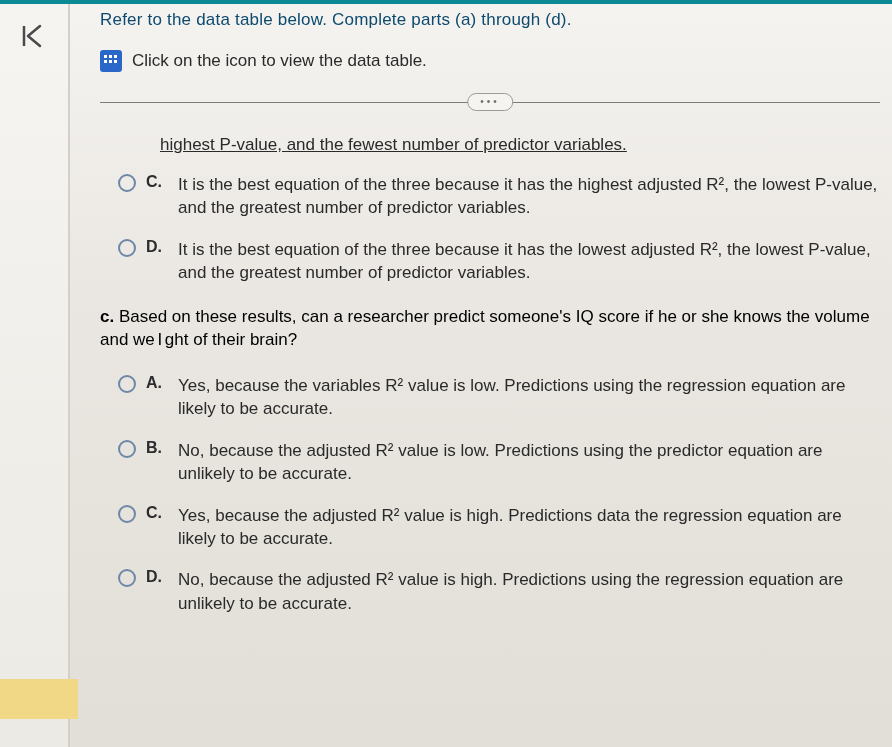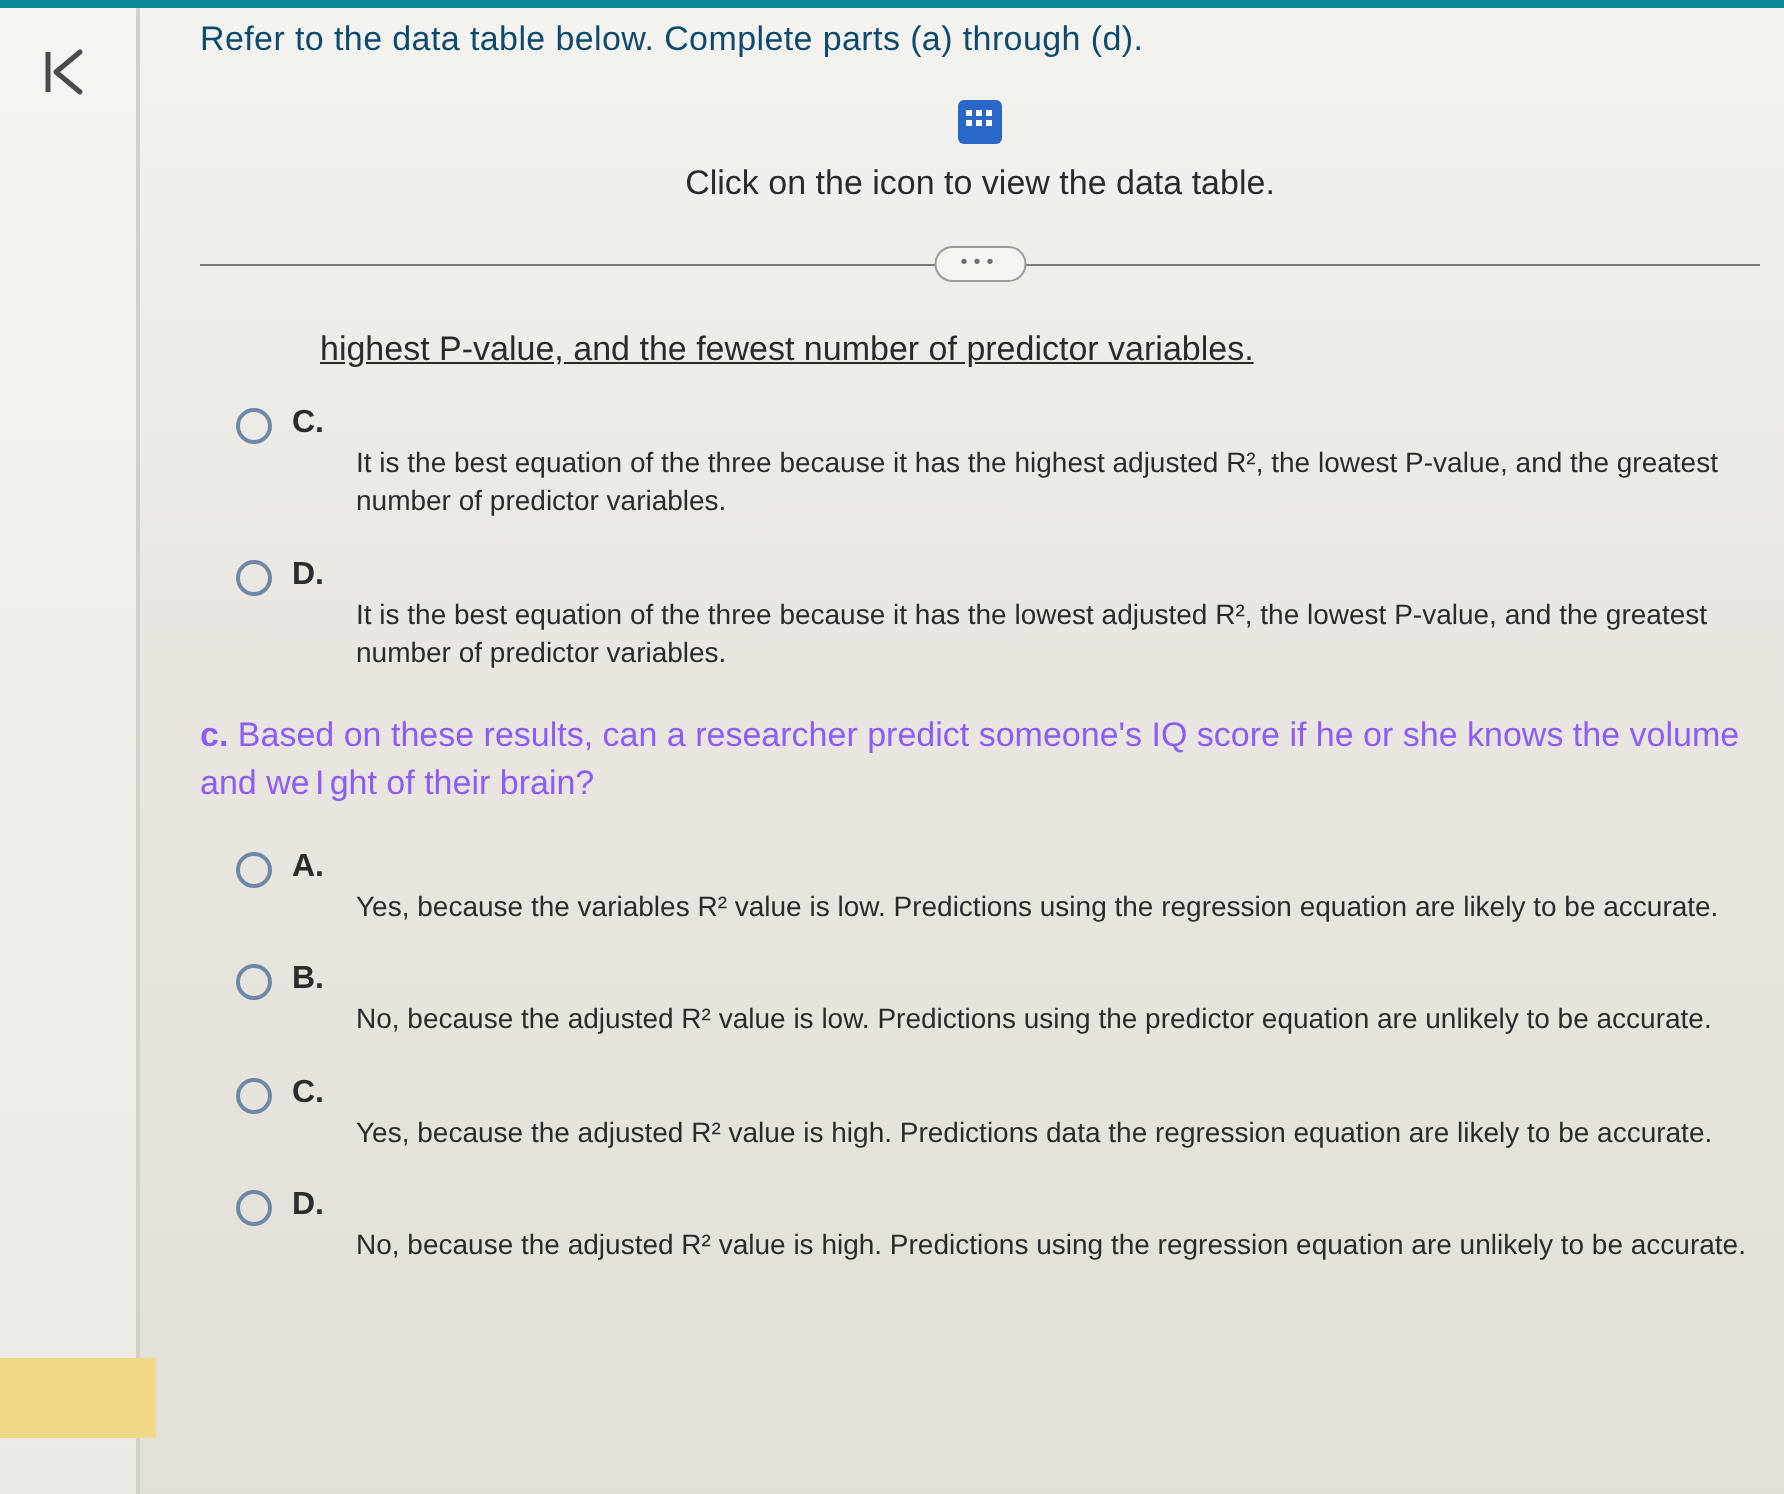--- a/index.html
+++ b/index.html
@@ -43,21 +43,20 @@
       font-size: 17px;
       color: #0c4a6e;
       margin-bottom: 20px;
       letter-spacing: 0.2px;
     }
     .icon-row {
       display: flex;
       align-items: center;
       gap: 10px;
       margin-bottom: 12px;
-      flex-direction: column;
     }
     .table-icon {
       width: 22px;
       height: 22px;
       background: #2968c8;
       border-radius: 3px;
       display: flex;
       align-items: center;
       justify-content: center;
       flex-shrink: 0;
@@ -118,30 +117,29 @@
       background: transparent;
     }
     .opt-letter {
       font-weight: bold;
       font-size: 16px;
       color: #2c2c2c;
       width: 22px;
       flex-shrink: 0;
     }
     .opt-text {
-      font-size: 14px;
+      font-size: 17px;
       line-height: 1.38;
       color: #2a2a2a;
-      margin-top: 19px;
     }
     .question-c {
       font-size: 17px;
       line-height: 1.38;
       margin: 20px 0 22px 0;
-      color: #8b5cf6;
+      color: #000000;
     }
     .question-c b { font-weight: bold; }
     .yellow-tab {
       position: absolute;
       left: 0;
       bottom: 28px;
       width: 78px;
       height: 40px;
       background: #f0d886;
     }

